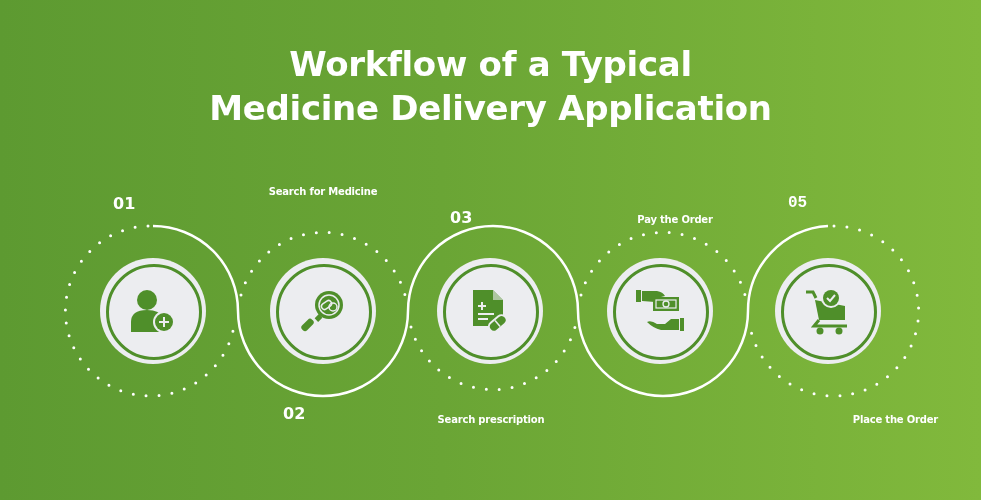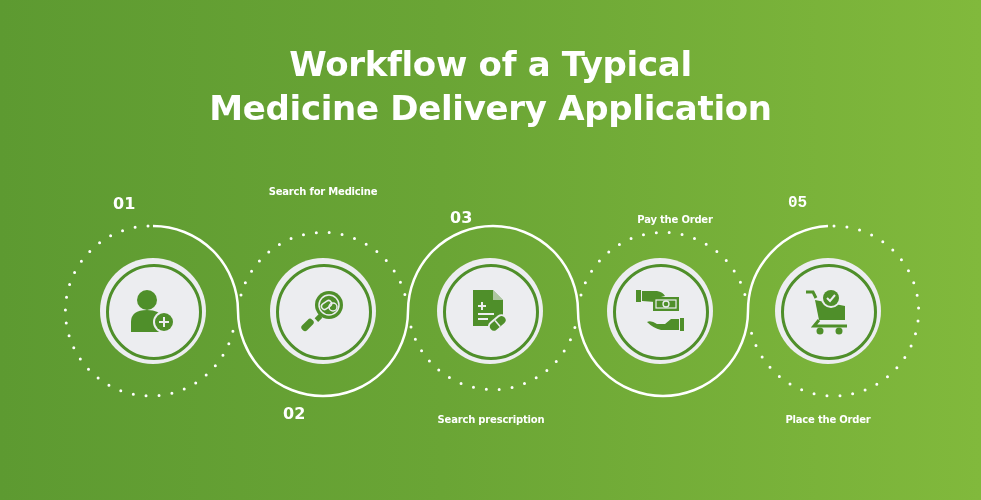--- a/index.html
+++ b/index.html
@@ -42,21 +42,21 @@
   </svg>
 
   <div class="step-num" style="left:153px;top:194px;">01</div>
   <div class="step-num" style="left:323px;top:404px;">02</div>
   <div class="step-num" style="left:490px;top:208px;">03</div>
   <div class="step-num" style="left:828px;top:194px;font-family:Liberation Mono, monospace;">05</div>
 
   <div class="step-label" style="left:323px;top:186px;">Search for Medicine</div>
   <div class="step-label" style="left:491px;top:414px;">Search prescription</div>
   <div class="step-label" style="left:675px;top:186px;margin-top:28px;">Pay the Order</div>
-  <div class="step-label" style="left:828px;top:414px;">Place the Order</div>
+  <div class="step-label" style="left:828px;top:414px;text-align:right;">Place the Order</div>
 
   <div class="node" style="left:153px;top:311px;">
     <div class="ring"></div>
     <svg viewBox="0 0 50 50">
       <circle cx="19" cy="14" r="10" fill="#4f8f2a"></circle>
       <path d="M3 46 L3 36 Q3 24 19 24 Q32 24 35 32 L35 46 Z" fill="#4f8f2a"></path>
       <circle cx="36" cy="36" r="11" fill="#ecedf0"></circle>
       <circle cx="36" cy="36" r="9" fill="#4f8f2a"></circle>
       <rect x="35" y="31" width="2" height="10" fill="#ecedf0"></rect>
       <rect x="31" y="35" width="10" height="2" fill="#ecedf0"></rect>

